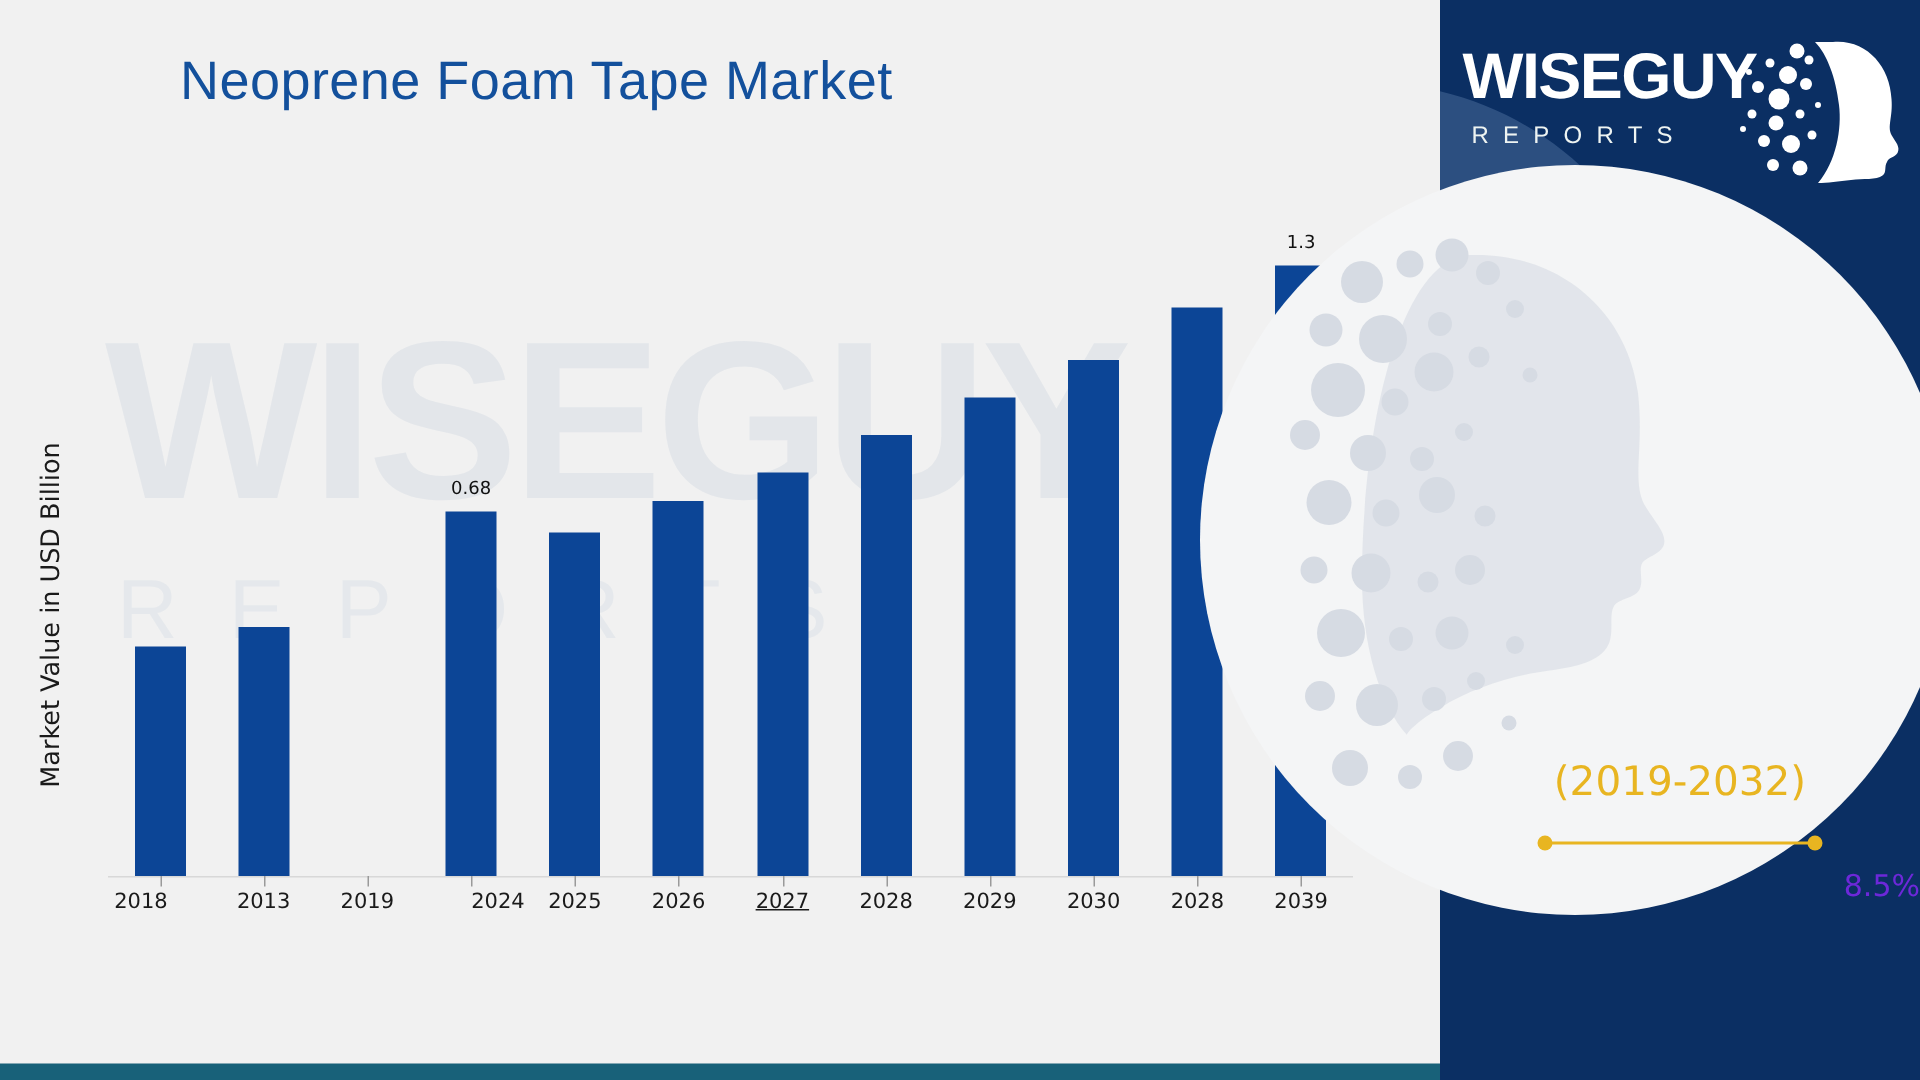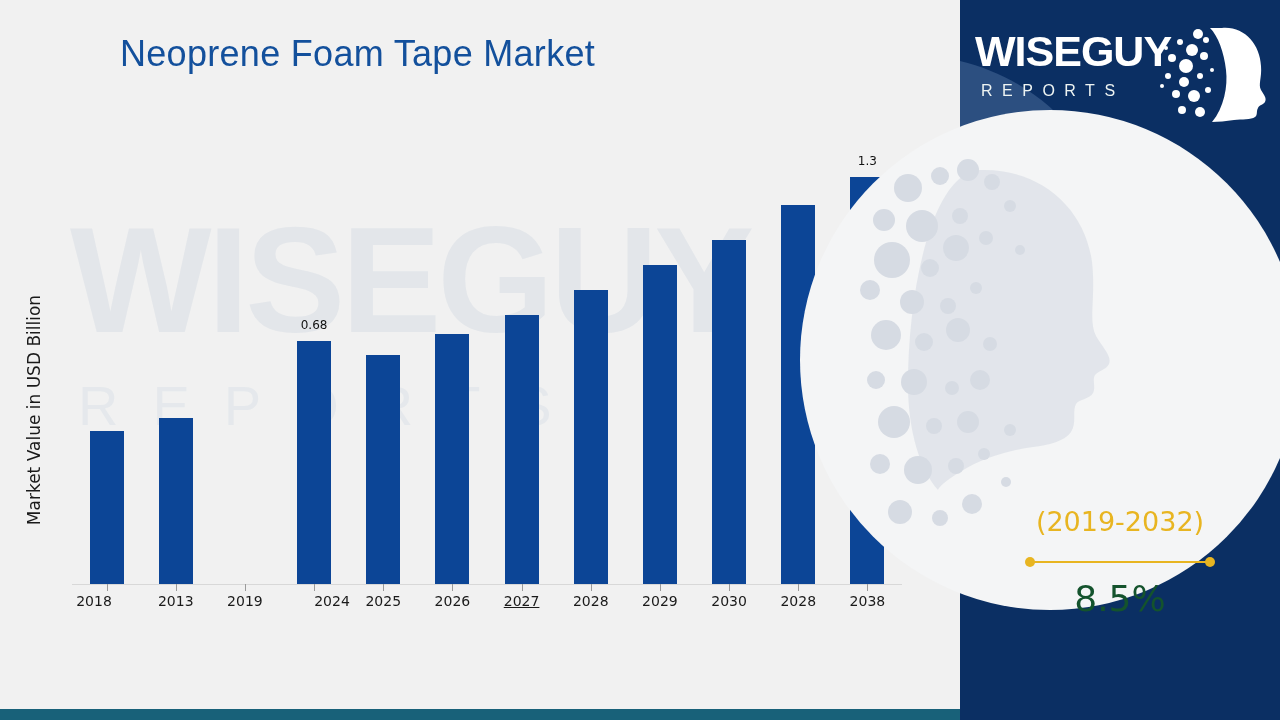--- a/index.html
+++ b/index.html
@@ -70,21 +70,21 @@
   }
   .cagr-divider .line{
     position:absolute; left:6px; right:6px; top:5px; height:2px; background:#e8b521;
   }
   .cagr-divider .dot{
     position:absolute; top:1px; width:10px; height:10px; border-radius:50%;
     background:#e8b521;
   }
   .cagr-divider .dot.l{ left:0; }
   .cagr-divider .dot.r{ right:0; }
-  .cagr-value{ font-size:36px; color:#14532d; margin-top:6px; }
+  .cagr-value{ font-size:20px; color:#6d28d9; margin-top:6px;text-align:right; }
 
   
   .chart-title{
     position:absolute; left:120px; top:33px;
     font-size:36px; color:#13509c;
     font-family:"Liberation Sans", sans-serif;
     letter-spacing:0.3px; white-space:nowrap;
   }
 
   
@@ -188,21 +188,21 @@
         <div class="tick-label" style="left: 481.583px; text-decoration: underline;">2027</div>
         <div class="tick" style="left: 590.75px;"></div>
         <div class="tick-label" style="left: 550.75px;">2028</div>
         <div class="tick" style="left: 659.917px;"></div>
         <div class="tick-label" style="left: 619.917px;">2029</div>
         <div class="tick" style="left: 729.083px;"></div>
         <div class="tick-label" style="left: 689.083px;">2030</div>
         <div class="tick" style="left: 798.25px;"></div>
         <div class="tick-label" style="left: 758.25px;">2028</div>
         <div class="tick" style="left: 867.417px;"></div>
-        <div class="tick-label" style="left: 827.417px;">2038</div>
+        <div class="tick-label" style="left: 827.417px;">2039</div>
       </div>
   </div>
 
   <div class="bottom-strip"></div>
 
   <div class="right-panel">
 
     <svg class="head-silhouette" viewBox="0 0 280 430">
       <path d="M10 0 C 110 0, 195 70, 205 150 C 210 190, 200 215, 212 232
                C 222 246, 236 258, 232 268 C 229 276, 216 278, 212 282

